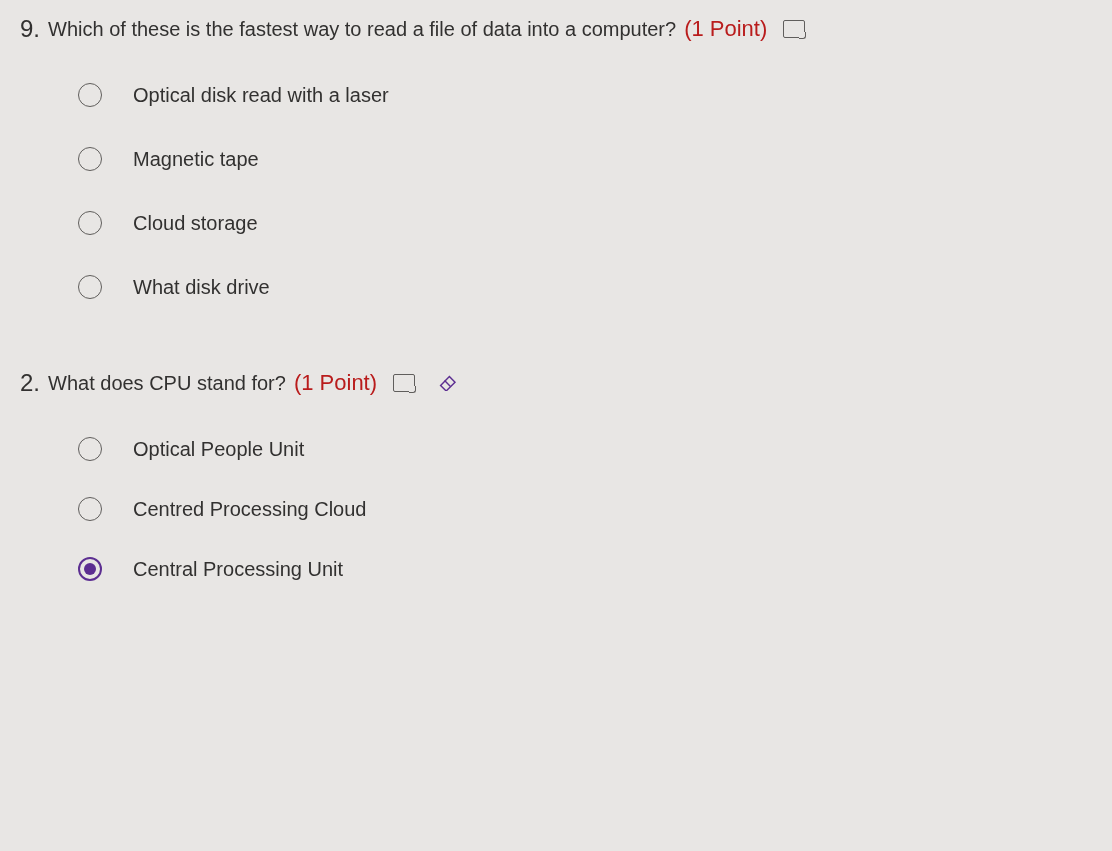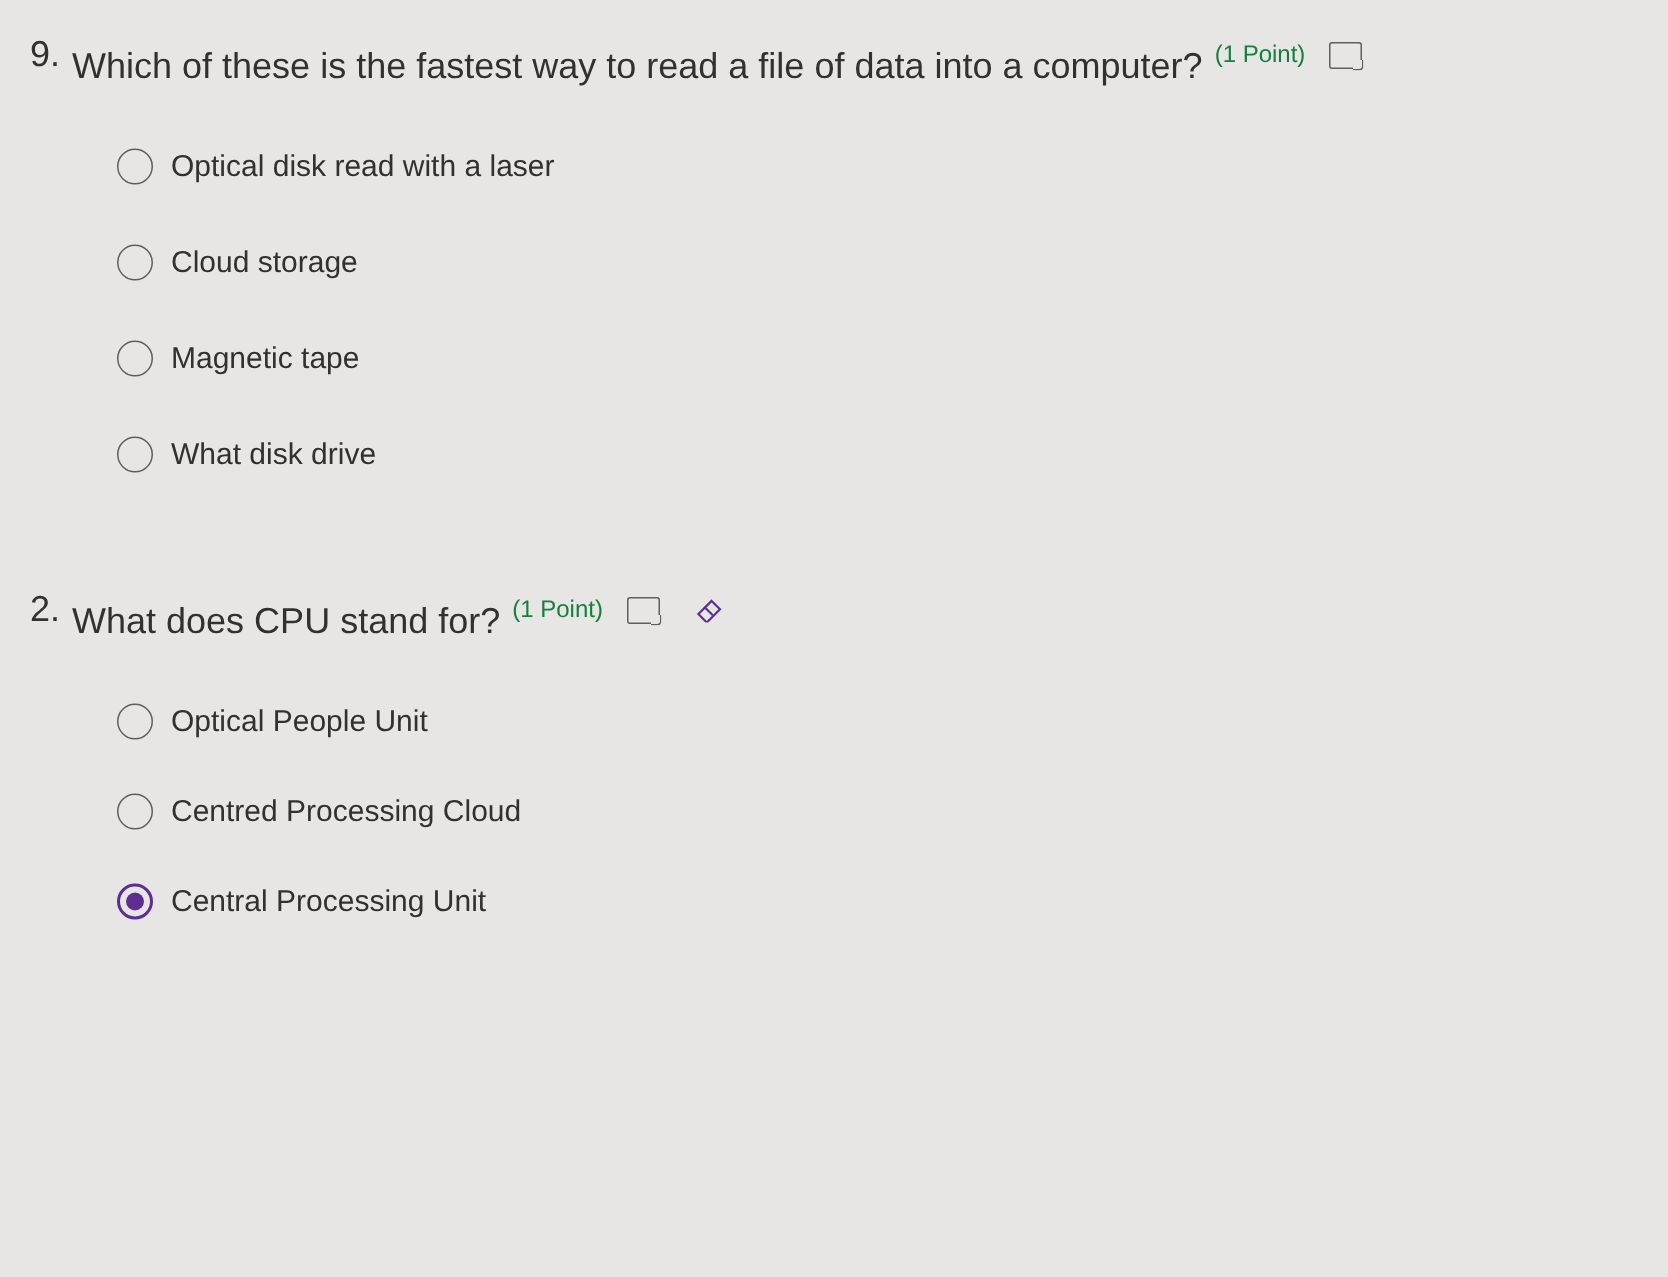--- a/index.html
+++ b/index.html
@@ -18,33 +18,32 @@
     .question-block {
       margin-bottom: 70px;
     }
     .question-header {
       display: flex;
       align-items: center;
       gap: 8px;
       margin-bottom: 40px;
     }
     .question-text {
-      font-size: 24px;
+      font-size: 20px;
       font-weight: 400;
       color: #323130;
-      margin-top: 16px;
     }
     .question-number {
       font-size: 24px;
       font-weight: 400;
       color: #323130;
     }
     .points {
-      font-size: 16px;
-      color: #15803d;
+      font-size: 22px;
+      color: #b91c1c;
       font-weight: 400;
     }
     .icon-box {
       width: 22px;
       height: 18px;
       border: 1.5px solid #605e5c;
       border-radius: 2px;
       position: relative;
       display: inline-block;
       margin-left: 8px;
@@ -73,21 +72,21 @@
     .eraser-icon svg {
       width: 100%;
       height: 100%;
     }
     .options {
       padding-left: 58px;
     }
     .option {
       display: flex;
       align-items: center;
-      gap: 12px;
+      gap: 31px;
       margin-bottom: 40px;
       cursor: pointer;
     }
     .radio-circle {
       width: 24px;
       height: 24px;
       border: 1.5px solid #605e5c;
       border-radius: 50%;
       flex-shrink: 0;
       position: relative;
@@ -124,25 +123,25 @@
     <span class="points">(1 Point)</span>
     <span class="icon-box"></span>
   </div>
   <div class="options">
     <div class="option">
       <div class="radio-circle"></div>
       <span class="option-label">Optical disk read with a laser</span>
     </div>
     <div class="option">
       <div class="radio-circle"></div>
-      <span class="option-label">Cloud storage</span>
+      <span class="option-label">Magnetic tape</span>
     </div>
     <div class="option">
       <div class="radio-circle"></div>
-      <span class="option-label">Magnetic tape</span>
+      <span class="option-label">Cloud storage</span>
     </div>
     <div class="option">
       <div class="radio-circle"></div>
       <span class="option-label">What disk drive</span>
     </div>
   </div>
 </div>
 
 <div class="question-block">
   <div class="question-header">

